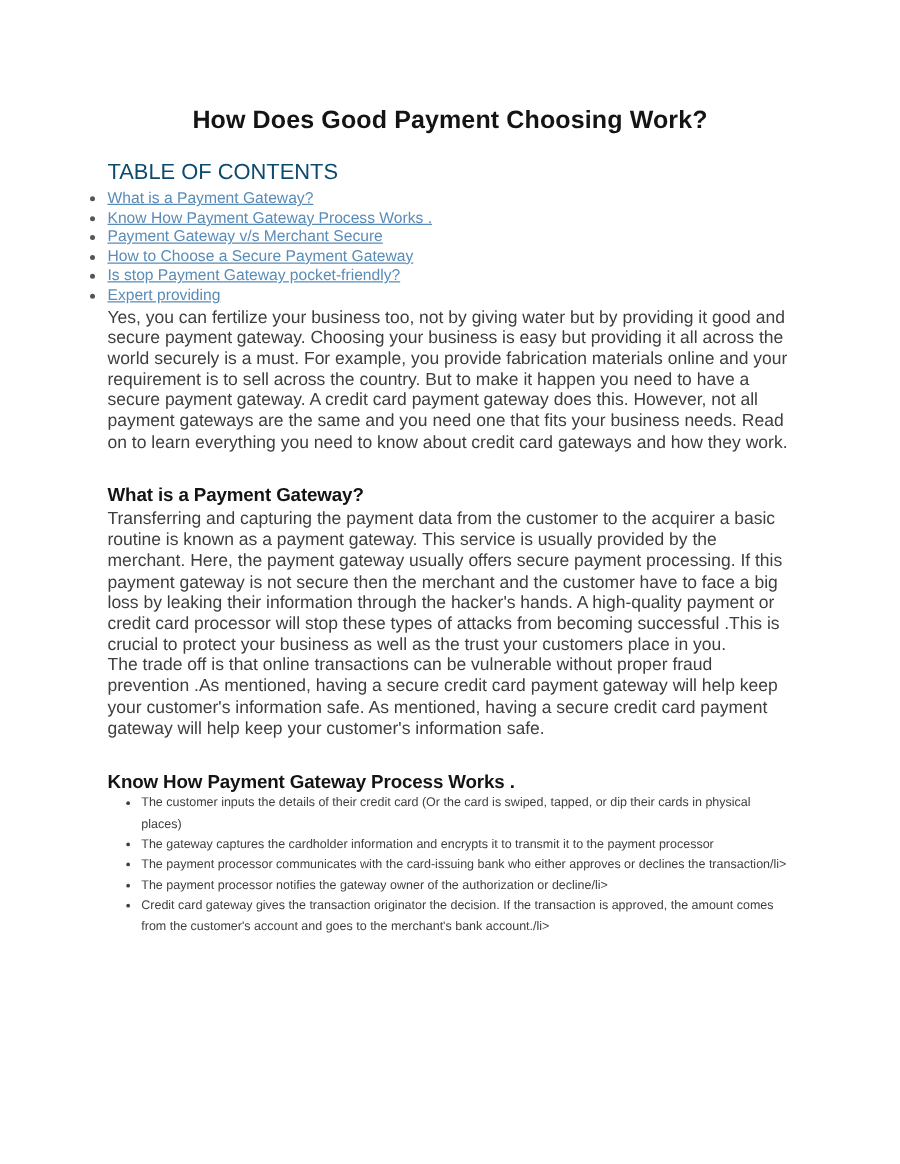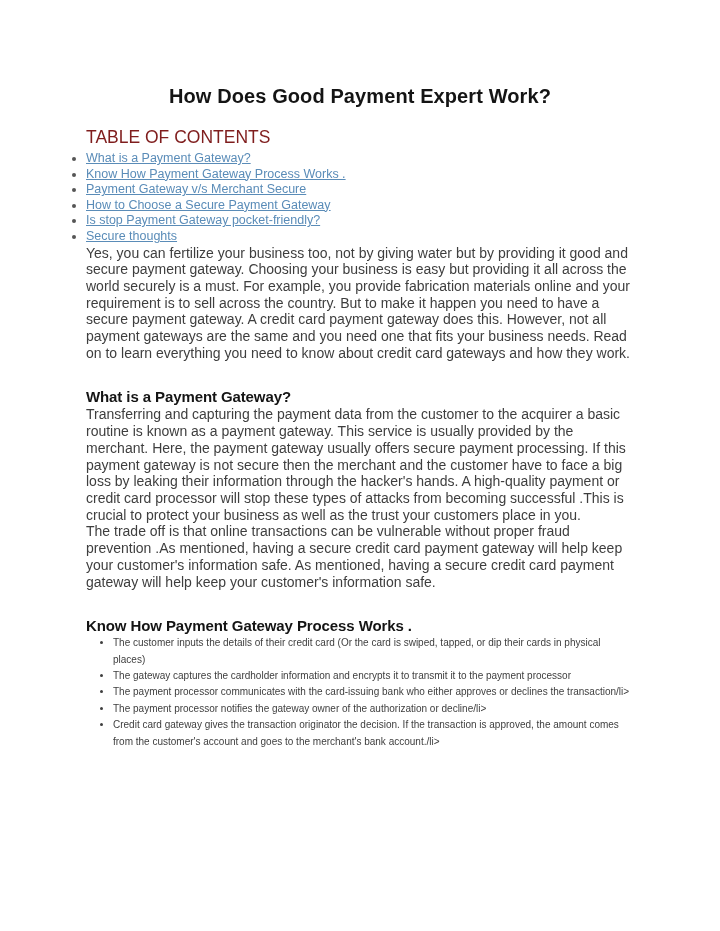--- a/index.html
+++ b/index.html
@@ -22,21 +22,21 @@
     font-size: 20px;
     font-weight: 700;
     text-align: center;
     color: var(--heading_text, #141414);
     letter-spacing: 0.1px;
   }
   .toc-heading {
     margin-top: 19px;
     font-size: 17.5px;
     font-weight: 400;
-    color: #7f1d1d;
+    color: #0c4a6e;
   }
   ul.toc {
     margin: 3px 0 0 0;
     padding-left: 0;
     list-style: disc outside;
   }
   ul.toc li {
     font-size: 12.5px;
     line-height: 15.6px;
     color: #555;
@@ -68,31 +68,31 @@
   ul.bullets li {
     font-size: 10px;
     line-height: 16.4px;
   }
 </style>
 </head>
 <body>
 
 <div class="page">
 
-  <h1 class="doc-title">How Does Good Payment Expert Work?</h1>
+  <h1 class="doc-title">How Does Good Payment Choosing Work?</h1>
 
   <div class="toc-heading">TABLE OF CONTENTS</div>
 
   <ul class="toc">
     <li><a href="#">What is a Payment Gateway?</a></li>
     <li><a href="#">Know How Payment Gateway Process Works .</a></li>
     <li><a href="#">Payment Gateway v/s Merchant Secure</a></li>
     <li><a href="#">How to Choose a Secure Payment Gateway</a></li>
     <li><a href="#">Is stop Payment Gateway pocket-friendly?</a></li>
-    <li><a href="#">Secure thoughts</a></li>
+    <li><a href="#">Expert providing</a></li>
   </ul>
 
   <p class="body intro">Yes, you can fertilize your business too, not by giving water but by providing it good and secure payment gateway. Choosing your business is easy but providing it all across the world securely is a must. For example, you provide fabrication materials online and your requirement is to sell across the country. But to make it happen you need to have a secure payment gateway. A credit card payment gateway does this. However, not all payment gateways are the same and you need one that fits your business needs. Read on to learn everything you need to know about credit card gateways and how they work.</p>
 
   <h2 class="section-heading">What is a Payment Gateway?</h2>
   <p class="body">Transferring and capturing the payment data from the customer to the acquirer a basic routine is known as a payment gateway. This service is usually provided by the merchant. Here, the payment gateway usually offers secure payment processing. If this payment gateway is not secure then the merchant and the customer have to face a big loss by leaking their information through the hacker's hands. A high-quality payment or credit card processor will stop these types of attacks from becoming successful .This is crucial to protect your business as well as the trust your customers place in you.</p>
   <p class="body gap-para">The trade off is that online transactions can be vulnerable without proper fraud prevention .As mentioned, having a secure credit card payment gateway will help keep your customer's information safe. As mentioned, having a secure credit card payment gateway will help keep your customer's information safe.</p>
 
   <h2 class="section-heading">Know How Payment Gateway Process Works .</h2>
   <ul class="bullets">

